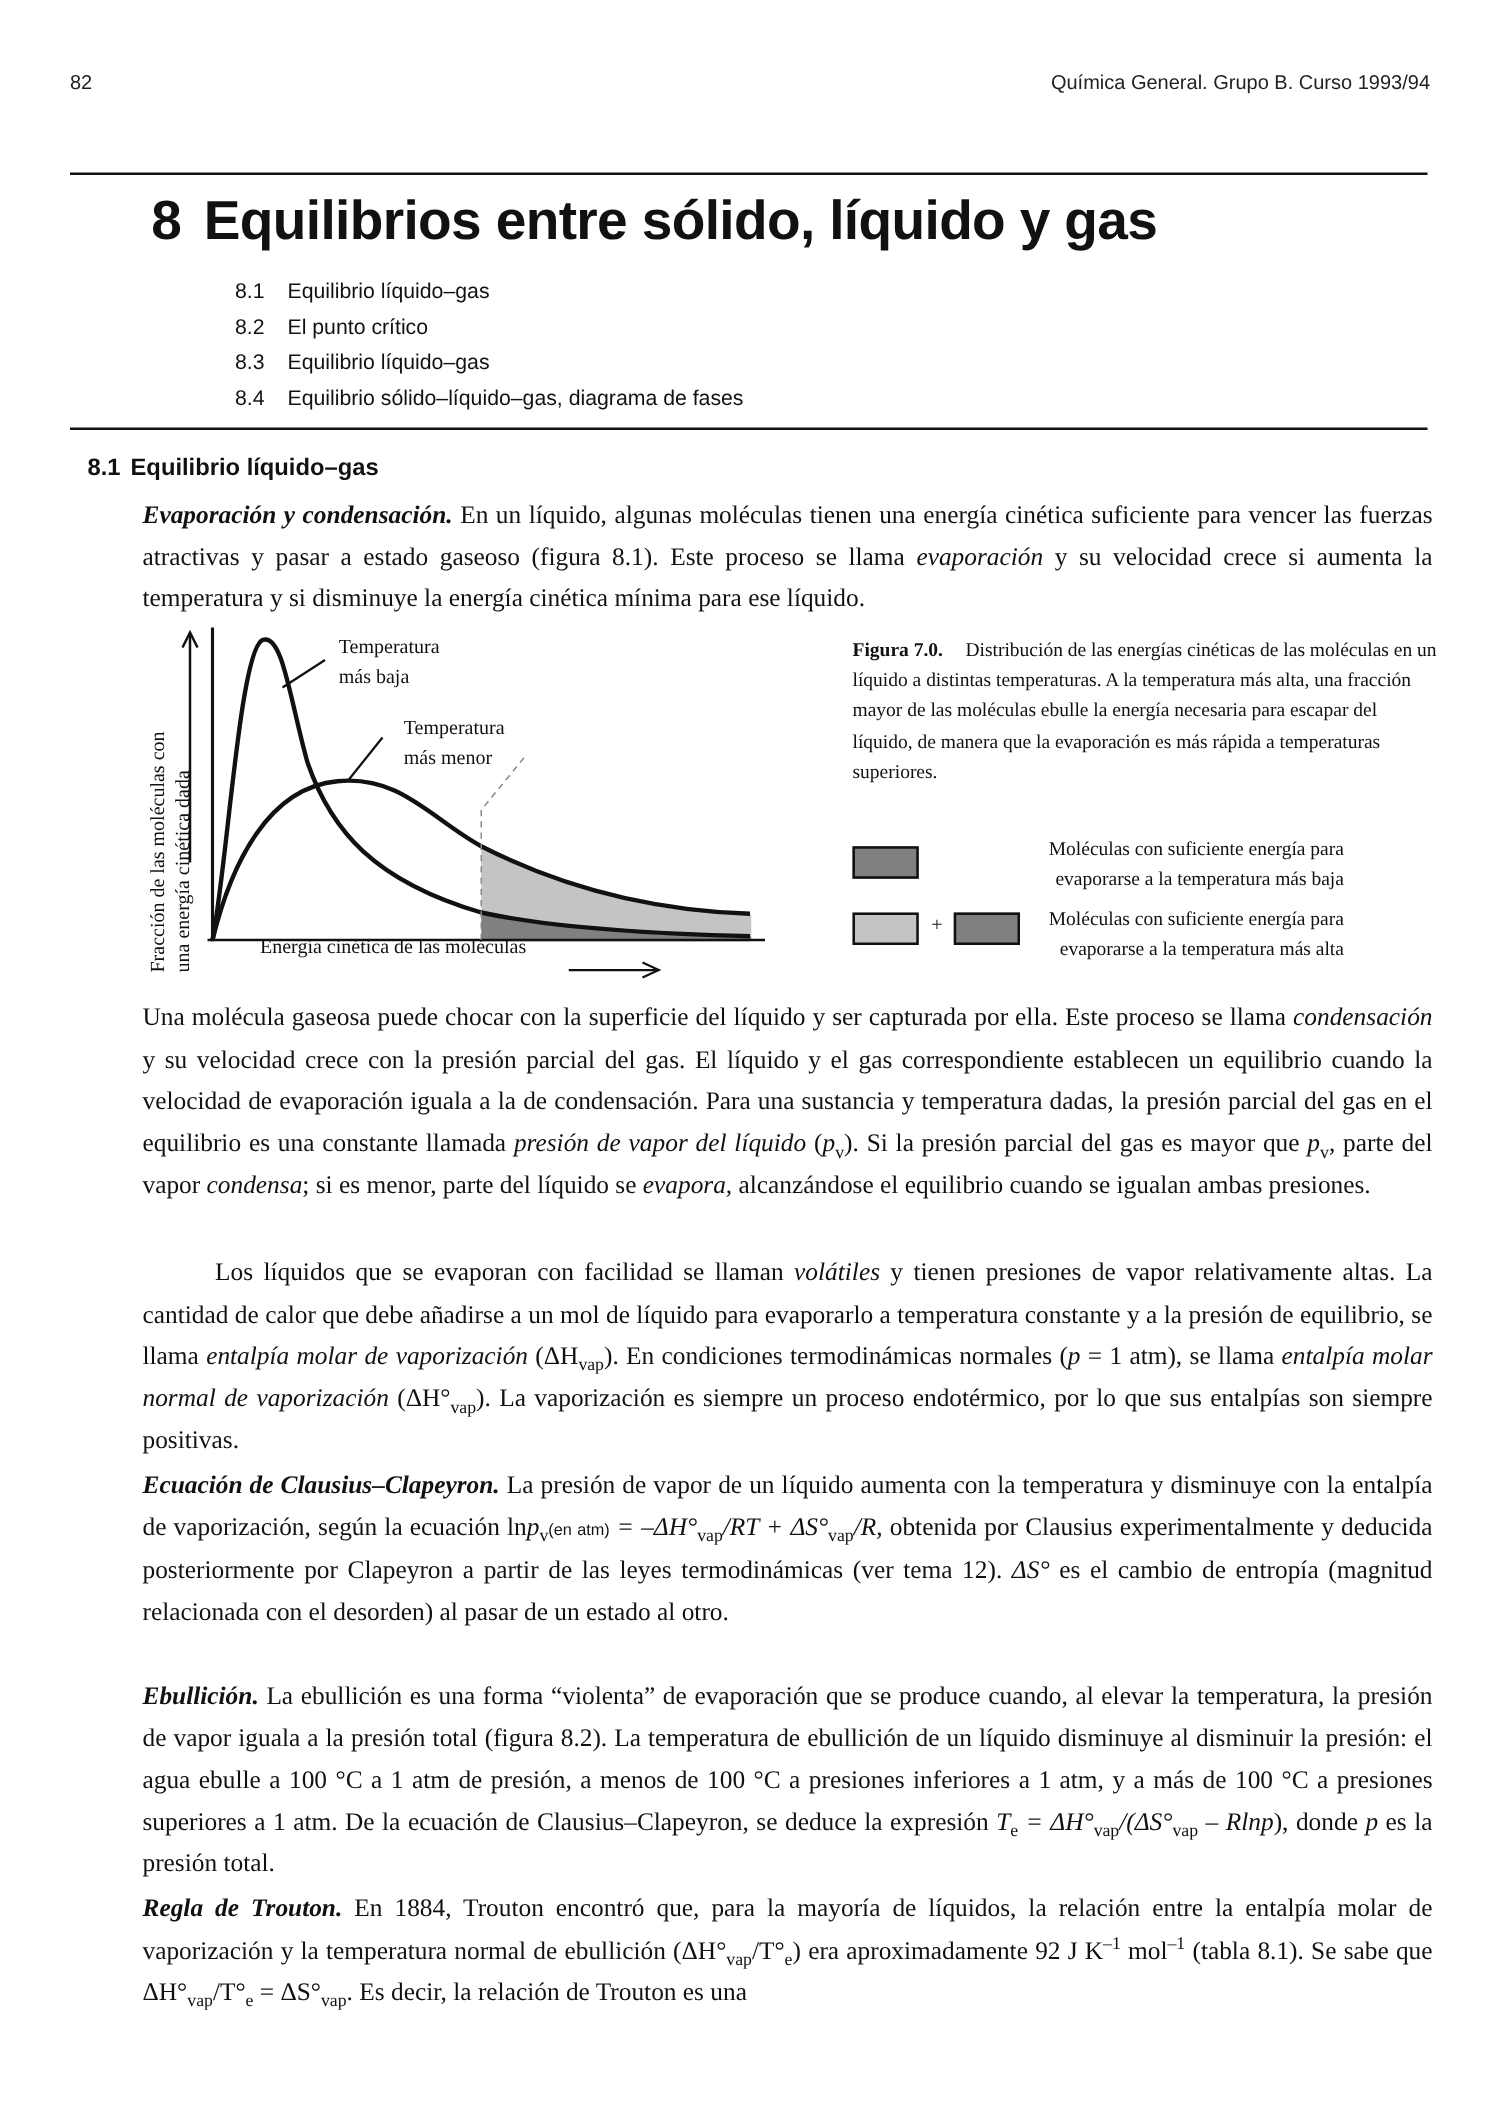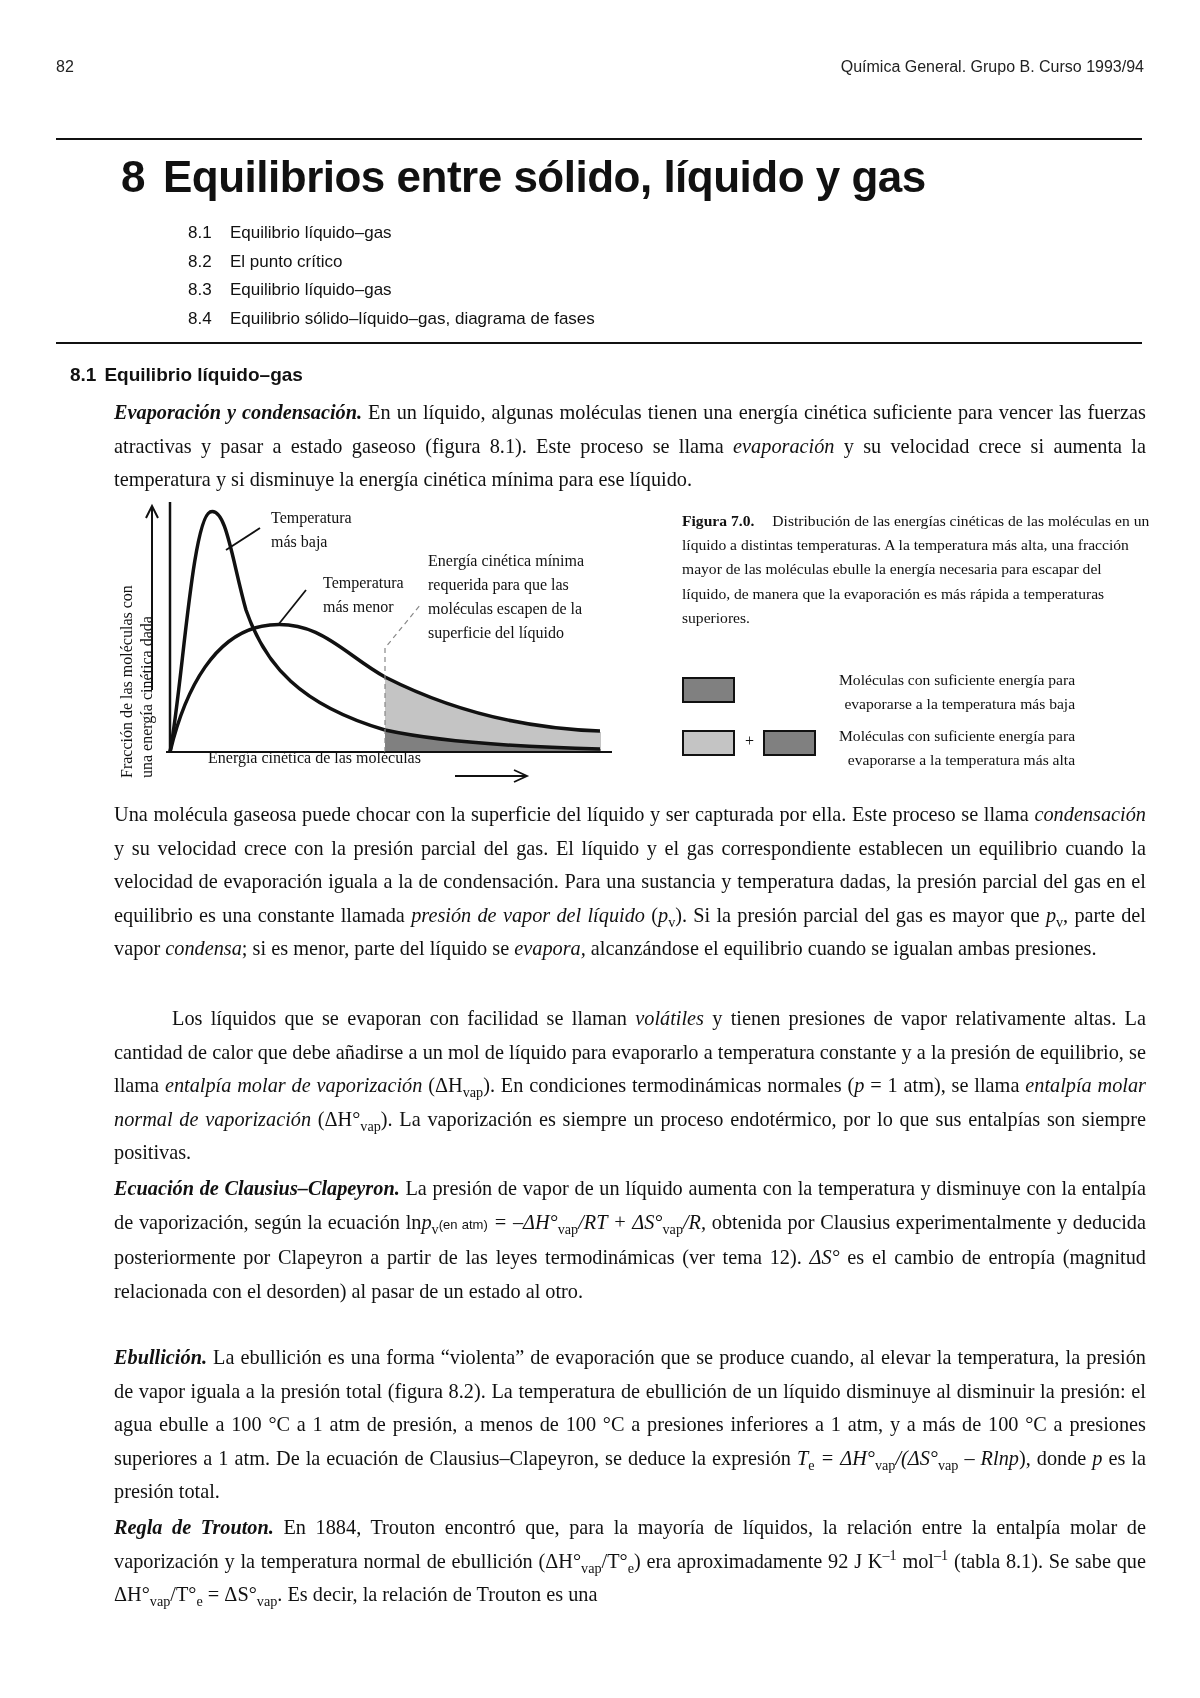--- a/index.html
+++ b/index.html
@@ -108,26 +108,20 @@
   <div class="fig-label" style="left:82px; top:246px;margin-left:16px;">Energía cinética de las moléculas</div>
 
   <div class="fig-label" style="left:161px; top:6px;">
     <div>Temperatura</div>
     <div>más baja</div>
   </div>
   <div class="fig-label" style="left:213px; top:71px;">
     <div>Temperatura</div>
     <div>más menor</div>
   </div>
-  <div class="fig-label" style="left:318px; top:49px;">
-    <div>Energía cinética mínima</div>
-    <div>requerida para que las</div>
-    <div>moléculas escapen de la</div>
-    <div>superficie del líquido</div>
-  </div>
 </div>
 
 <div class="caption serif"><b>Figura 7.0.</b><span>Distribución de las energías cinéticas de las moléculas en un líquido a distintas temperaturas. A la temperatura más alta, una fracción mayor de las moléculas ebulle la energía necesaria para escapar del líquido, de manera que la evaporación es más rápida a temperaturas superiores.</span></div>
 
 <div class="legend-row serif" style="top:668px;">
   <div class="swatch dark" style="left:0; top:9px;"></div>
   <div class="legend-text">
     <div>Moléculas con suficiente energía para</div>
     <div>evaporarse a la temperatura más baja</div>
   </div>

